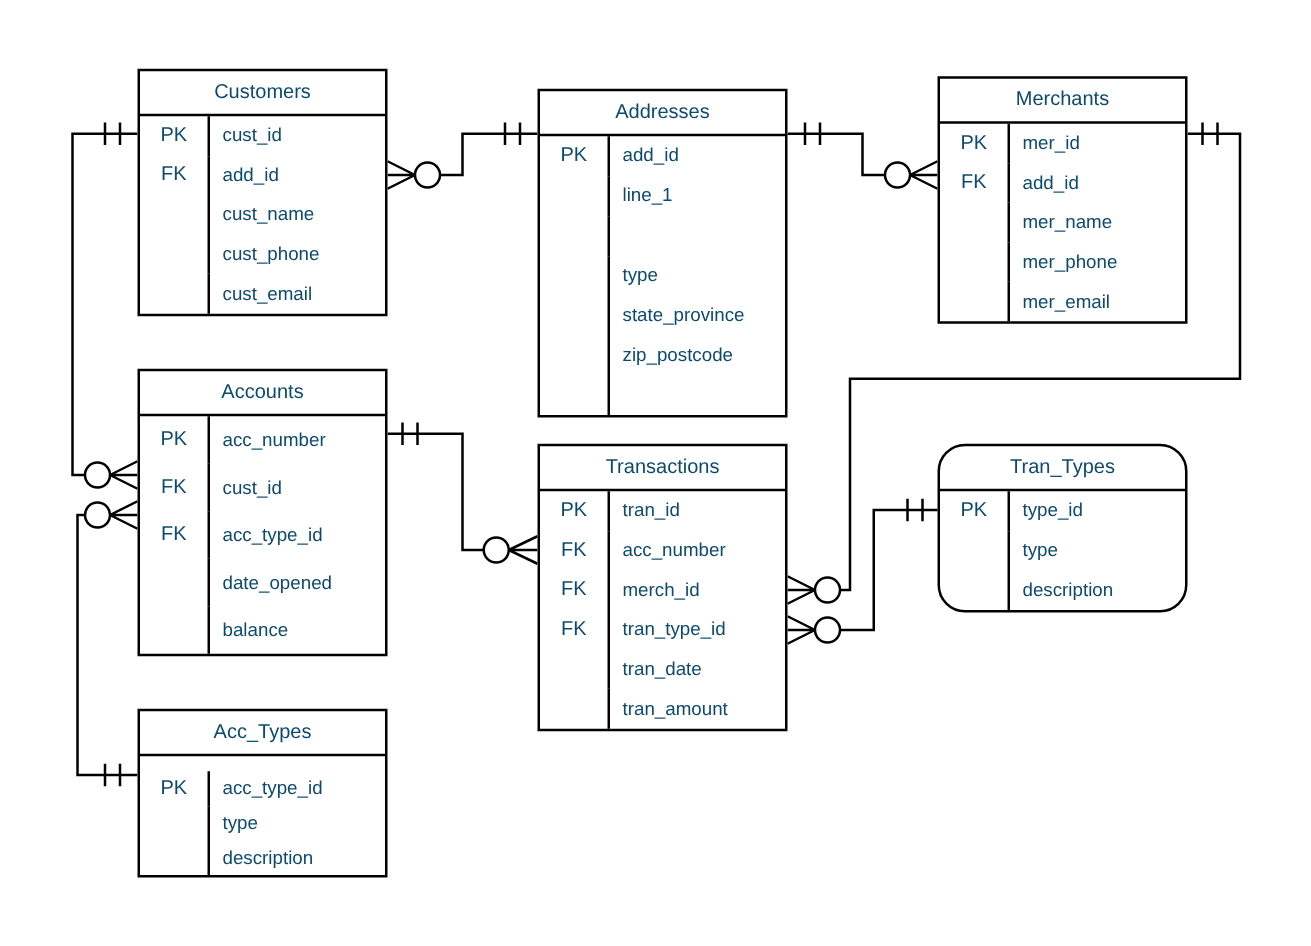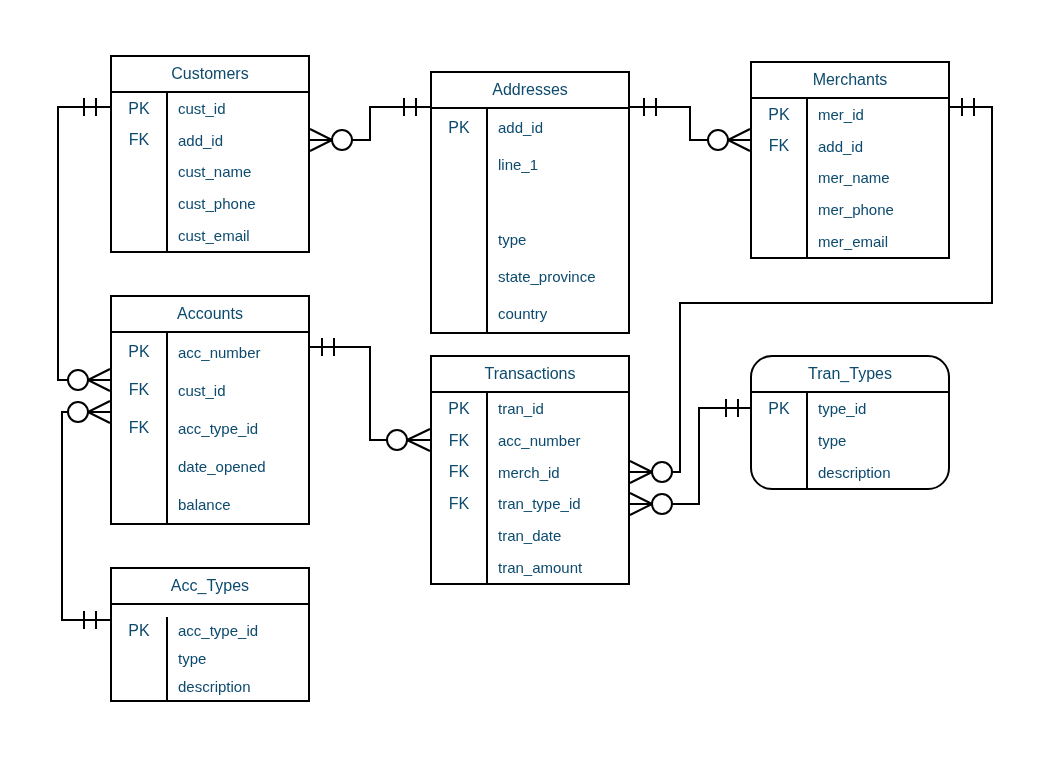--- a/index.html
+++ b/index.html
@@ -168,21 +168,24 @@
       <div class="entity-row">
         <div class="row-key"></div>
         <div class="row-field">type</div>
       </div>
       <div class="entity-row">
         <div class="row-key"></div>
         <div class="row-field">state_province</div>
       </div>
       <div class="entity-row">
         <div class="row-key"></div>
-        <div class="row-field">country</div>
+        <div class="row-field">zip_postcode</div>
+      </div>
+      <div class="entity-row">
+        <div class="row-key"></div>
       </div>
     </div>
   </div>
 
   <div class="entity" style="left:750px;top:61px;width:200px;height:198px;">
     <div class="entity-title">Merchants</div>
     <div class="entity-rows">
       <div class="entity-row">
         <div class="row-key">PK</div>
         <div class="row-field">mer_id</div>

